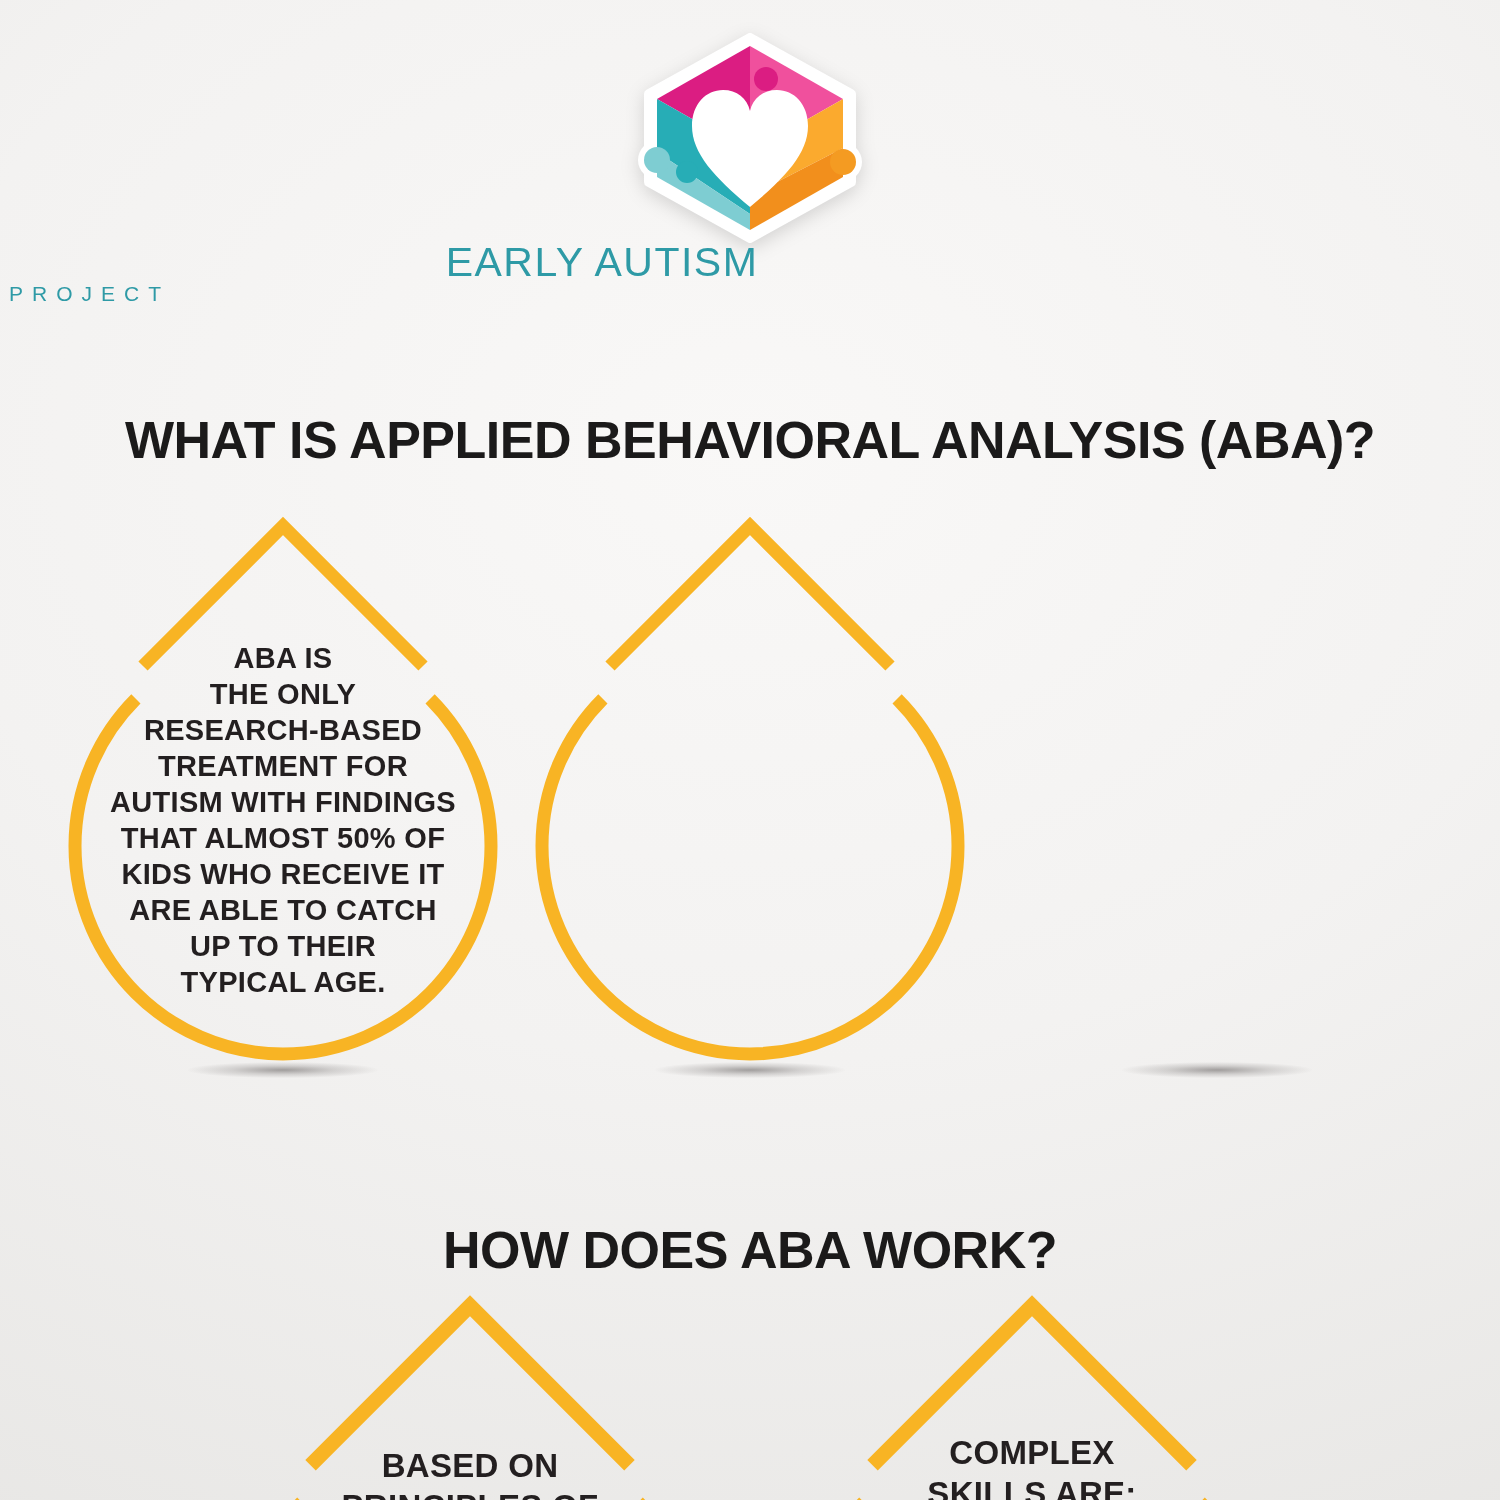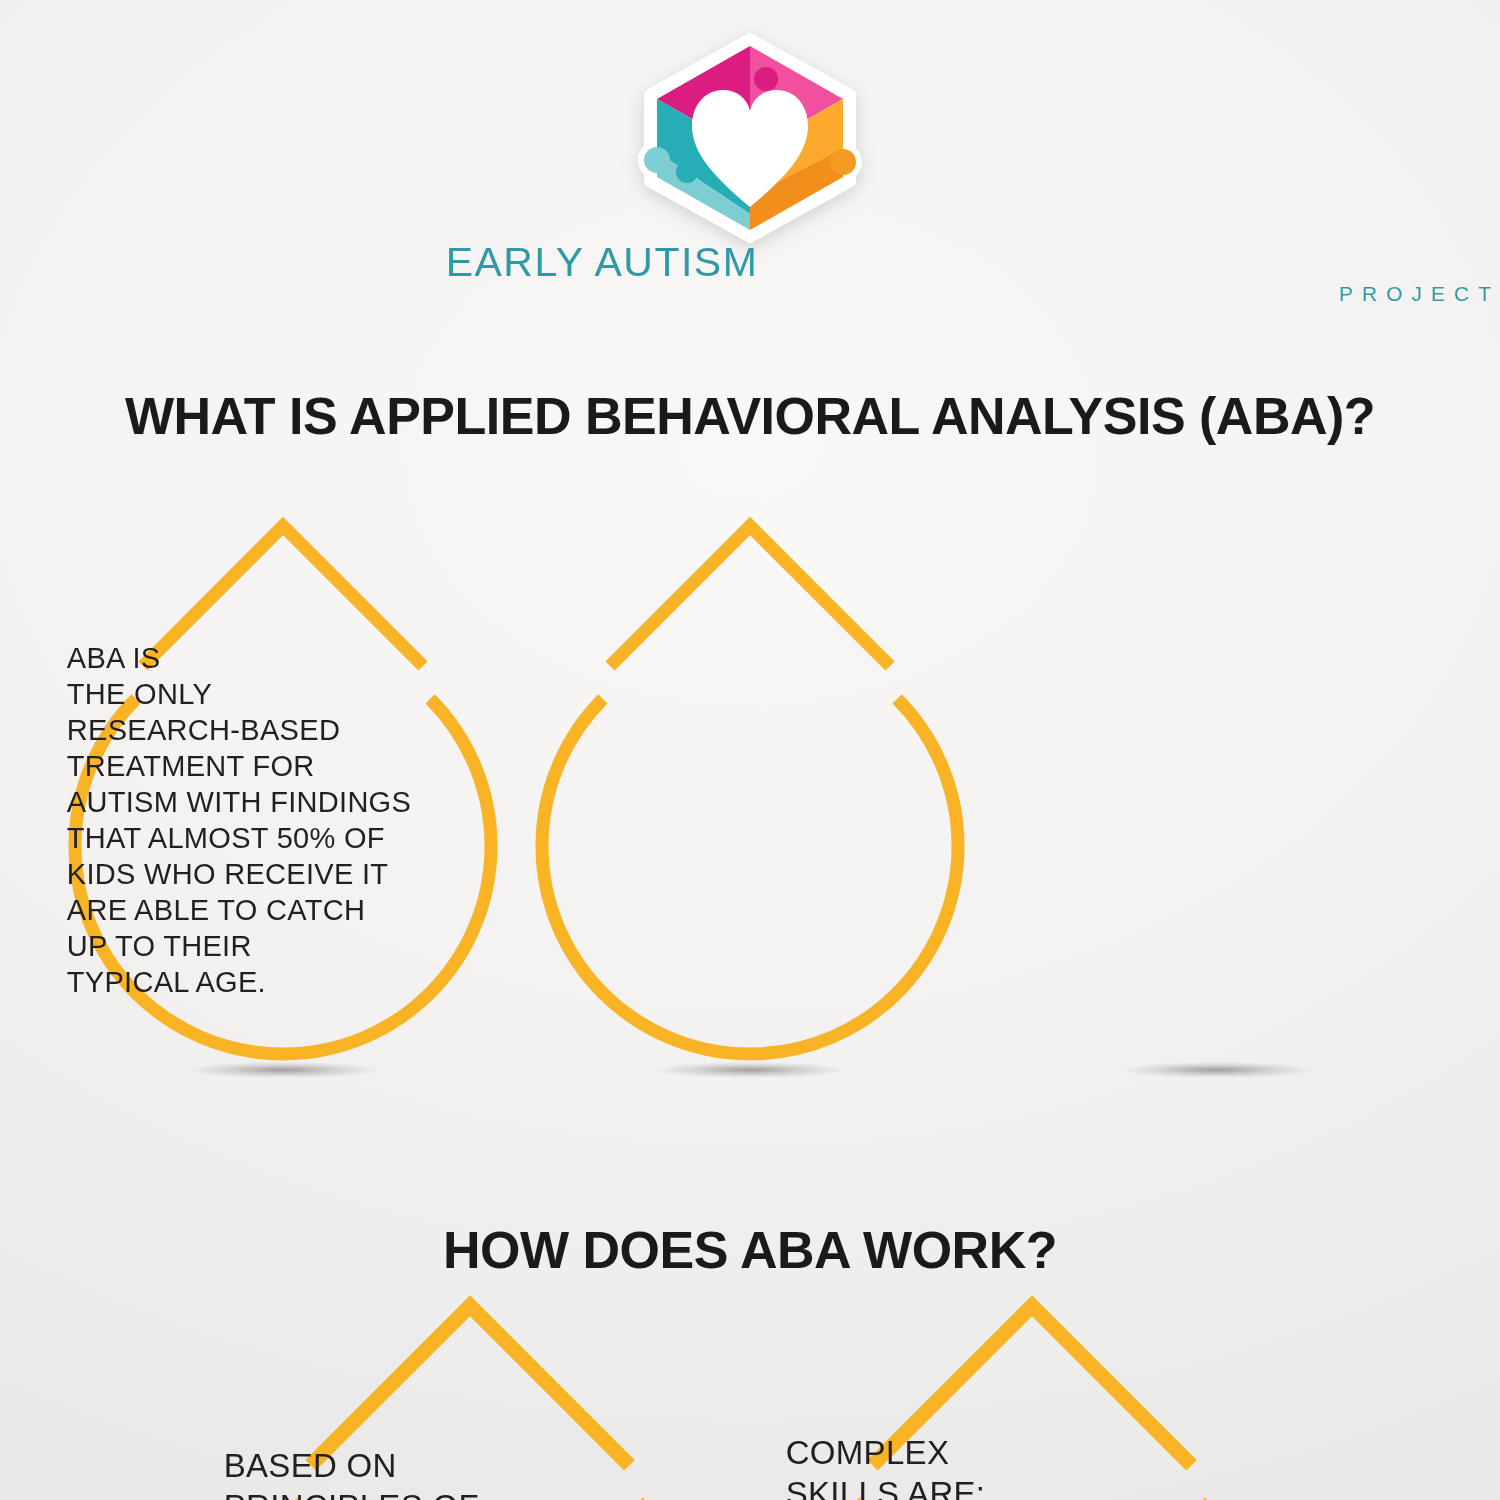--- a/index.html
+++ b/index.html
@@ -17,44 +17,44 @@
     position:absolute;left:630px;top:25px;
     filter:drop-shadow(0 5px 9px rgba(0,0,0,0.14));
   }
   .brand-line1{
     position:absolute;left:0;top:241px;width:1204px;
     text-align:center;font-size:41px;line-height:42px;font-weight:400;
     color:#2E9AA6;letter-spacing:1.5px;
   }
   .brand-line2{
     position:absolute;left:0;top:283px;width:1500px;
-    text-align:right;font-size:21px;line-height:22px;font-weight:400;
+    text-align:left;font-size:21px;line-height:22px;font-weight:400;
     color:#2E9AA6;letter-spacing:9px;text-indent:9px;
   }
   
   .section-title{
     position:absolute;left:0;width:1500px;margin:0;
     text-align:center;font-weight:700;color:#1b1a1a;
     font-size:52px;line-height:56px;letter-spacing:-0.5px;
   }
-  .title-1{top:388px;}
+  .title-1{top:412px;}
   .title-2{top:1178px;margin-top:44px;}
   
   .drop{position:absolute;color:#F8B424;}
   .drop svg{position:absolute;left:0;top:0;}
   .drop-top{width:460px;height:556px;}
   .drop-bottom{width:524px;height:634px;}
   .drop-1{left:53px;top:508px;}
   .drop-2{left:520px;top:508px;}
   .drop-3{left:987px;top:508px;}
   .drop-4{left:208px;top:1285px;}
   .drop-5{left:770px;top:1285px;}
   .drop-text{
     position:absolute;left:50%;transform:translateX(-50%);
-    width:94%;text-align:left;font-weight:400;color:#231F20;
+    width:94%;text-align:center;font-weight:700;color:#231F20;
     white-space:pre-line;
   }
   .drop-top .drop-text{font-size:29px;line-height:36px;letter-spacing:0.3px;}
   .drop-bottom .drop-text{font-size:33px;line-height:41px;letter-spacing:0.3px;}
   .drop-1 .drop-text{top:132px;}
   .drop-2 .drop-text{top:172px;}
   .drop-3 .drop-text{top:172px;}
   .drop-4 .drop-text{top:160px;}
   .drop-5 .drop-text{top:147px;}
   

